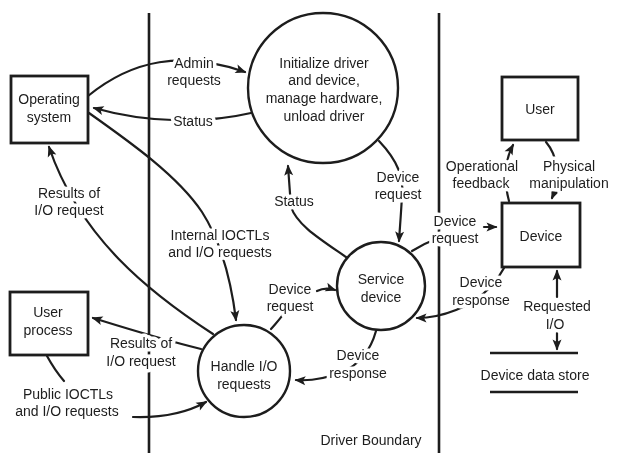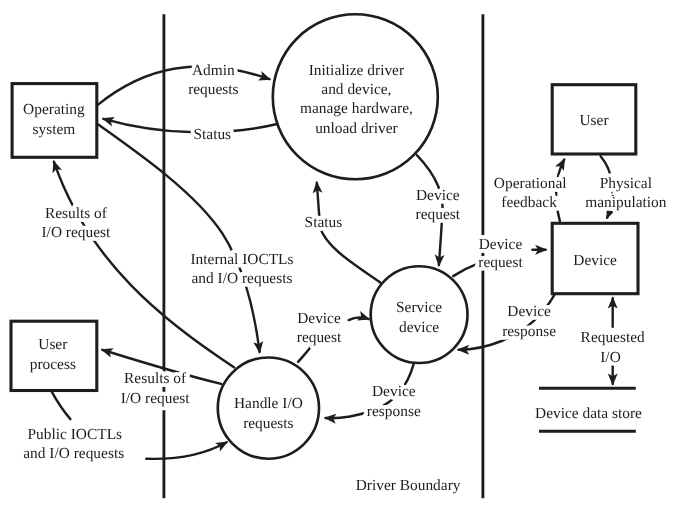--- a/index.html
+++ b/index.html
@@ -3,21 +3,21 @@
 <meta charset="utf-8">
 <style>
   :root{
     --background:#ffffff;
     --line:#1d1d1d;
     --text:#1d1d1d;
   }
   html,body{margin:0;padding:0;background:#ffffff;}
   .stage{
     position:relative;width:618px;height:464px;background:var(--background);
-    font-family:Liberation Serif, serif;overflow:hidden;
+    font-family:Liberation Sans, sans-serif;overflow:hidden;
   }
   svg{display:block;}
   .flow{fill:none;stroke:var(--line);stroke-width:2.2;stroke-linecap:round;}
   .plain{fill:none;stroke:var(--line);stroke-width:2.2;stroke-linecap:round;}
   .boundary{stroke:var(--line);stroke-width:2.6;}
   .store-line{stroke:var(--line);stroke-width:2.6;}
   .shape{fill:var(--background);stroke:var(--line);}
   .box{stroke-width:2.8;}
   .circle{stroke-width:2.4;}
   .ah{fill:var(--line);stroke:none;}

